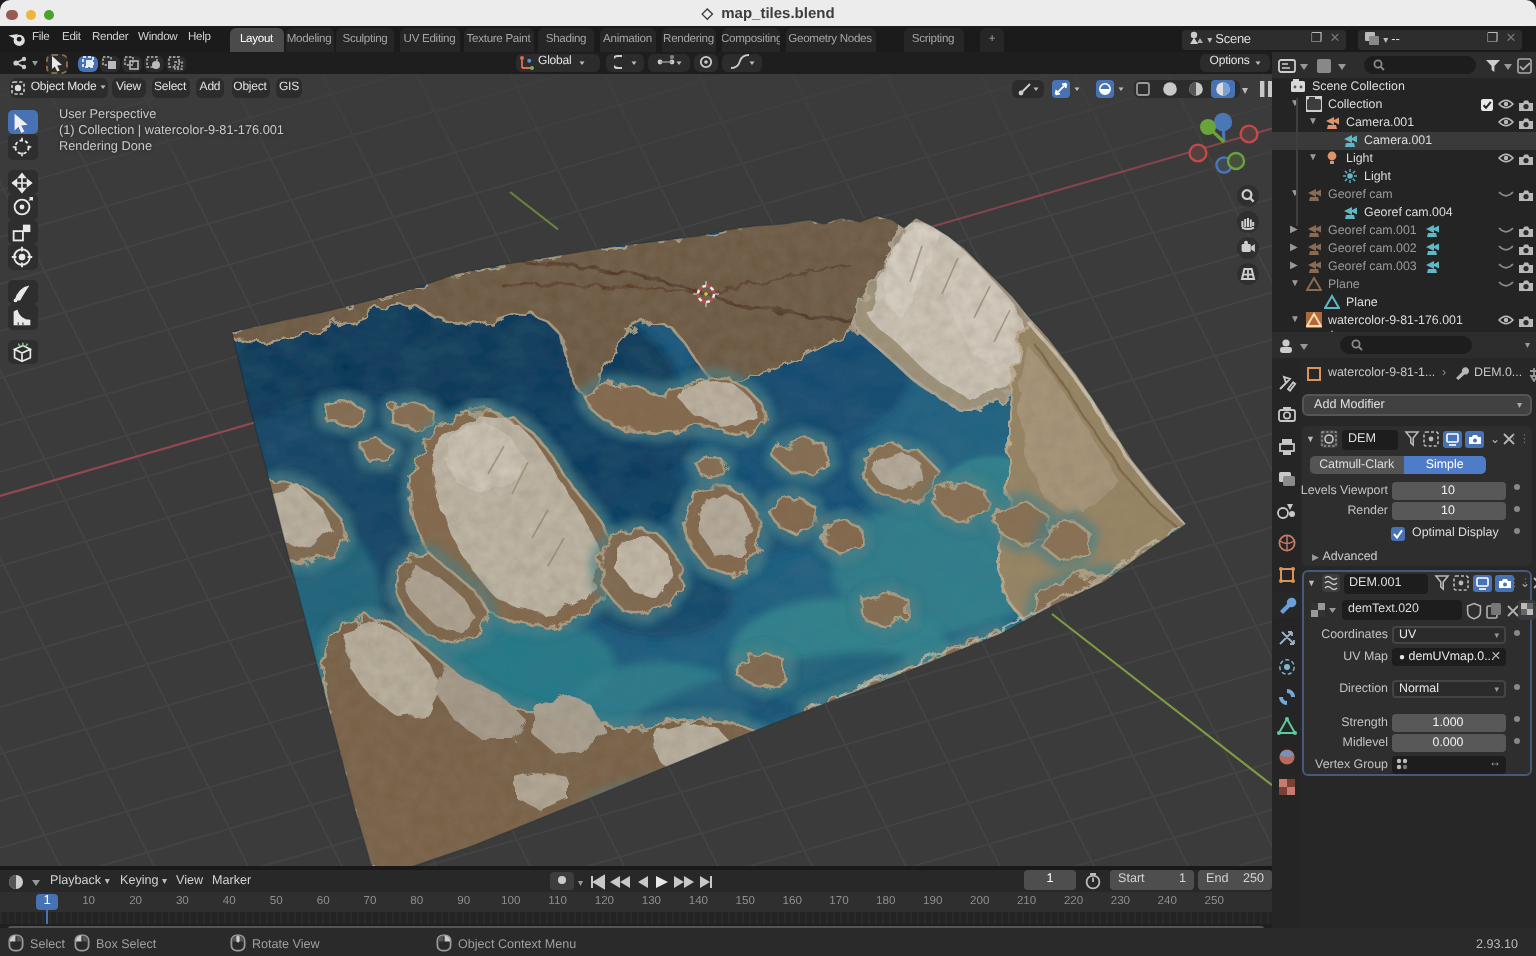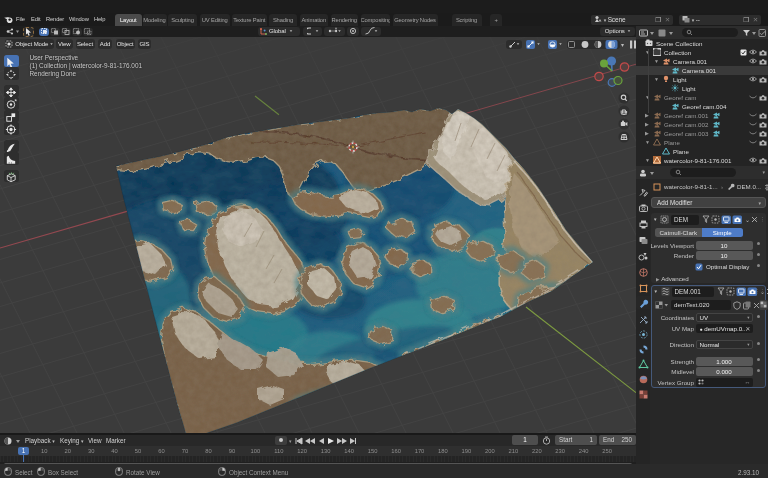--- a/index.html
+++ b/index.html
@@ -22,20 +22,26 @@
 
 #viewport{position:absolute;left:0;top:36.5px;width:636px;height:396.5px;background:#3b3b3b;overflow:hidden}
 
 #timeline{position:absolute;left:0;top:433px;width:636px;height:34px;background:#282828}
 
 #outliner{position:absolute;left:636px;top:26px;width:132px;height:140px;background:#242424}
 #props{position:absolute;left:636px;top:166px;width:132px;height:298px;background:#272727}
 #statusbar{position:absolute;left:0;top:464px;width:768px;height:14px;background:#2a2a2a;color:#9f9f9f;font-size:6.3px}
 </style></head><body>
 <div id="app">
+  <div id="titlebar">
+    <div class="tl" style="left:3.4px;background:#995a56"></div>
+    <div class="tl" style="left:12.6px;background:#eeb53e"></div>
+    <div class="tl" style="left:21.8px;background:#49a32c"></div>
+    <div id="title">◇&nbsp; map_tiles.blend</div>
+  </div>
   <div id="menubar">
     <svg class="abs" style="left:4px;top:2px" width="10" height="9" viewBox="0 0 10 9">
         <circle cx="5.6" cy="5.2" r="2.8" fill="#dedede"></circle>
         <circle cx="5.6" cy="4.6" r="1.2" fill="#1b1b1b"></circle>
         <path d="M0.2 2.8 L5 2 L3.4 4.4 Z" fill="#dedede"></path>
       </svg>
     <span class="menuitem" style="left:16px">File</span>
     <span class="menuitem" style="left:31px">Edit</span>
     <span class="menuitem" style="left:46px">Render</span>
     <span class="menuitem" style="left:69px">Window</span>

